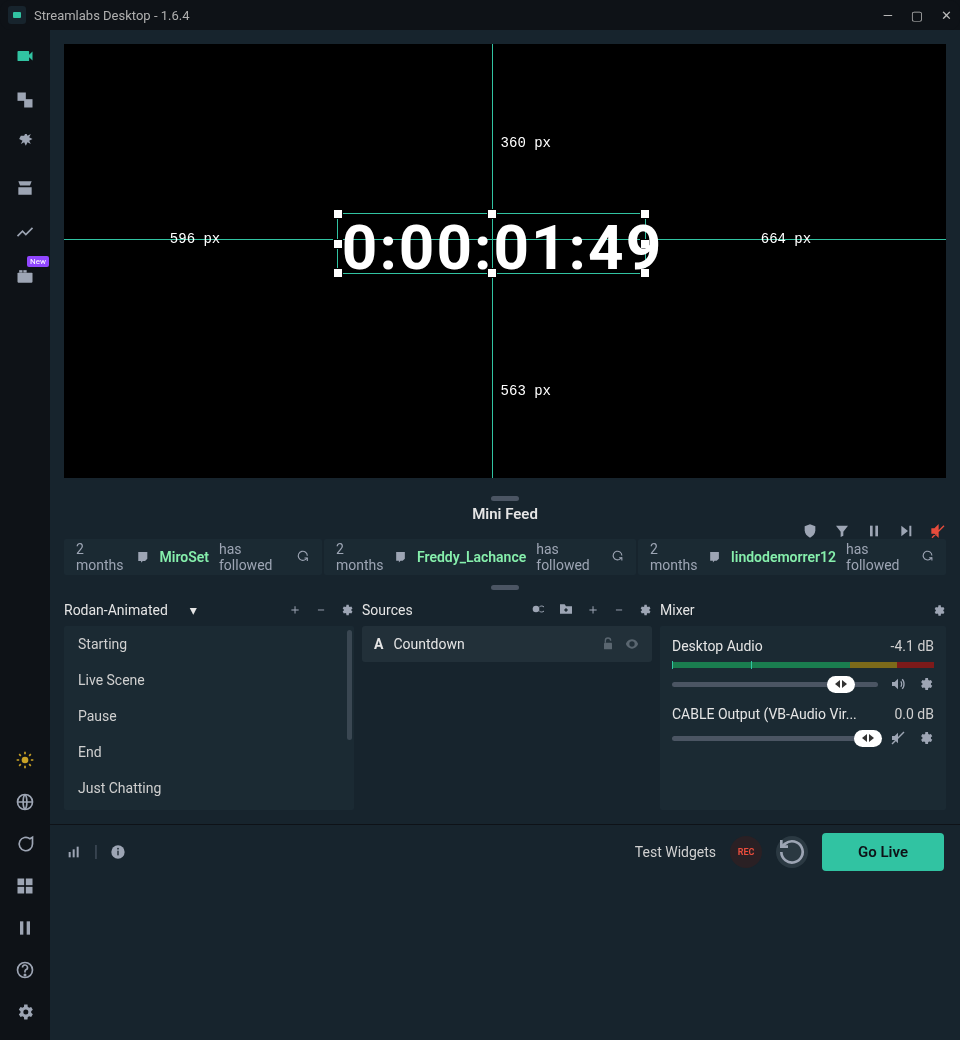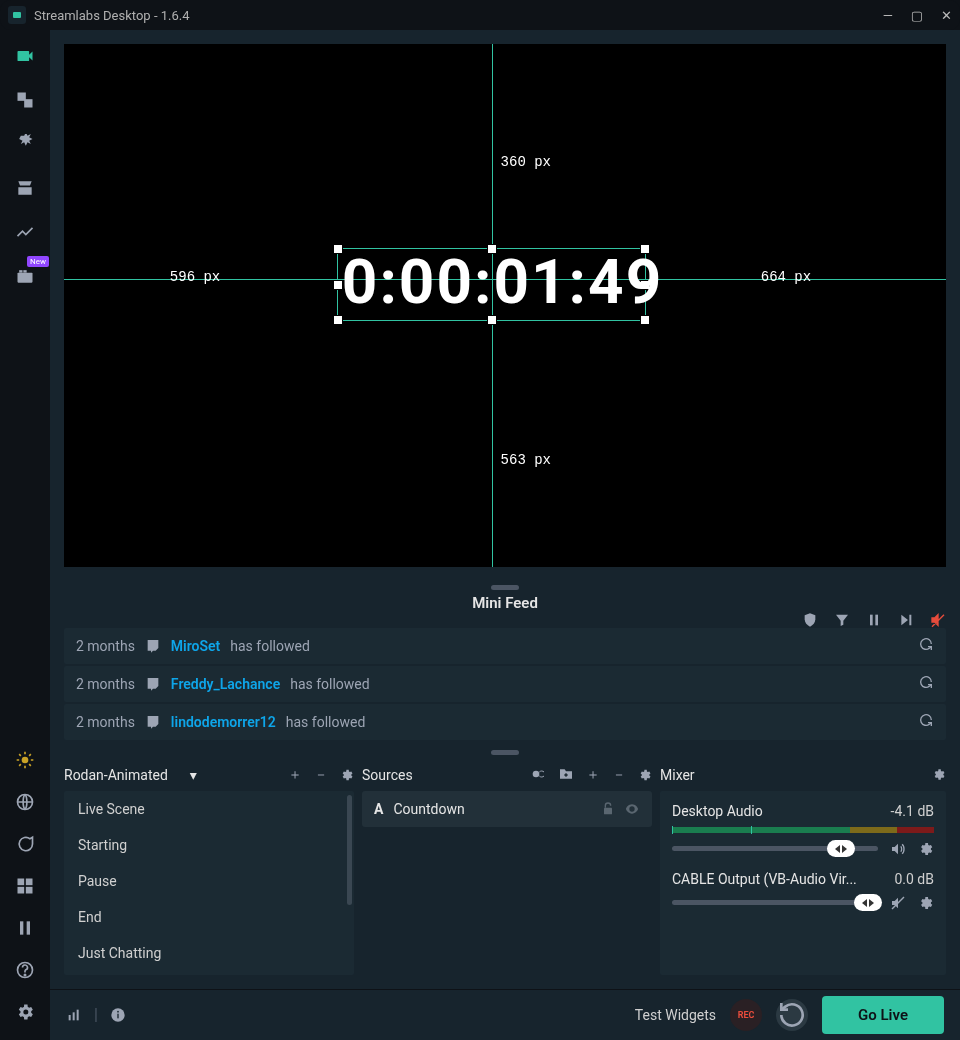--- a/index.html
+++ b/index.html
@@ -10,36 +10,36 @@
 .titlebar .win-controls { margin-left: auto; display: flex; gap: 18px; }
 .titlebar .win-controls span { cursor: pointer; color:#bcbcbc; }
 .app { display: flex; height: calc(1040px - 30px); }
 .sidebar { width: 50px; background: #0e1217; display: flex; flex-direction: column; align-items: center; padding-top: 16px; gap: 24px; position:relative; }
 .sidebar .nav-icon { width: 20px; height: 20px; color: #9da5b4; cursor: pointer; position:relative; }
 .sidebar .nav-icon.active { color: #31c3a2; }
 .sidebar .new-badge { position:absolute; top:-10px; right:-14px; background:#9146ff; color:#fff; font-size:8px; padding:1px 3px; border-radius:2px; }
 .sidebar .bottom-icons { margin-top:auto; display:flex; flex-direction:column; align-items:center; gap:22px; padding-bottom:18px; }
 .main { flex: 1; display: flex; flex-direction: column; background: #17242d; }
 .preview-wrap { padding: 14px; background:#17242d; }
-.preview { position: relative; width: 100%; height: 523px; background: #000; }
+.preview { position: relative; width: 100%; height: 434px; background: #000; }
 .guide-v { position:absolute; top:0; bottom:0; width:1px; background:#31c3a2; }
 .guide-h { position:absolute; left:0; right:0; height:1px; background:#31c3a2; }
 .measure-label { position:absolute; font-family: "Courier New", monospace; font-size:14px; color:#fff; }
 .selection { position:absolute; border:1px solid #31c3a2; }
 .handle { position:absolute; width:10px; height:10px; background:#fff; border:1px solid #000; }
 .countdown-text { position:absolute; color:#fff; font-size:62px; font-weight:700; letter-spacing:2px; white-space:nowrap; }
 .drag-handle { width:28px; height:5px; background:#4b5563; border-radius:3px; margin: 4px auto; }
 .minifeed { background:#17242d; padding: 0 14px 6px 14px; }
 .minifeed-header { display:flex; align-items:center; height:34px;flex-direction:column; }
 .minifeed-header .title { font-size:15px; font-weight:600; color:#e5e5e5; }
 .minifeed-header .tools { margin-left:auto; display:flex; gap:16px; color:#9da5b4; }
 .minifeed-header .tools .mute { color:#e74c3c; }
-.feed-rows { display:flex; flex-direction:column; gap:2px; }
+.feed-rows { display:flex; flex-direction:row; gap:2px; }
 .feed-row { display:flex; align-items:center; gap:10px; background:#1b2a33; height:36px; padding:0 12px; font-size:14px; color:#9da5b4; border-radius:2px; }
-.feed-row .user { color:#0ea5e9; font-weight:600; }
+.feed-row .user { color:#86efac; font-weight:600; }
 .feed-row .retry { margin-left:auto; color:#9da5b4; cursor:pointer; }
 .panel-row { display:flex; gap:8px; padding:0 14px 14px 14px; background:#17242d; height:230px; }
 .panel { background:#17242d; display:flex; flex-direction:column; }
 .panel.scenes { width:290px; }
 .panel.sources { width:290px; }
 .panel.mixer { flex:1; }
 .panel-header { display:flex; align-items:center; height:32px; font-size:14px; color:#e5e5e5; gap:10px; }
 .panel-header .tools { margin-left:auto; display:flex; gap:12px; color:#9da5b4; }
 .panel-header .tools span{cursor:pointer;}
 .scene-select { display:flex; align-items:center; gap:22px; font-size:14px; color:#e5e5e5; cursor:pointer; }
@@ -298,22 +298,22 @@
             <span>
               <svg viewBox="0 0 24 24" fill="currentColor" width="14" height="14">
                   <circle cx="12" cy="12" r="3"></circle>
                   <path d="M19.4 13a7.8 7.8 0 0 0 0-2l2-1.6-2-3.4-2.4.9a7.6 7.6 0 0 0-1.7-1L15 3h-4l-.3 2.9a7.6 7.6 0 0 0-1.7 1l-2.4-.9-2 3.4L6.6 11a7.8 7.8 0 0 0 0 2l-2 1.6 2 3.4 2.4-.9a7.6 7.6 0 0 0 1.7 1L11 21h4l.3-2.9a7.6 7.6 0 0 0 1.7-1l2.4.9 2-3.4z"></path>
                 </svg>
             </span>
           </div>
         </div>
         <div class="scene-list" id="scene-list">
           <div class="scene-scrollbar"></div>
-        <div class="scene-item">Live Scene</div>
-            <div class="scene-item">Starting</div>
+        <div class="scene-item">Starting</div>
+            <div class="scene-item">Live Scene</div>
             <div class="scene-item">Pause</div>
             <div class="scene-item">End</div>
             <div class="scene-item">Just Chatting</div>
             <div class="scene-item">Camara fondo</div>
           </div>
       </div>
 
       <div class="panel sources">
         <div class="panel-header">
           <span>Sources</span>

